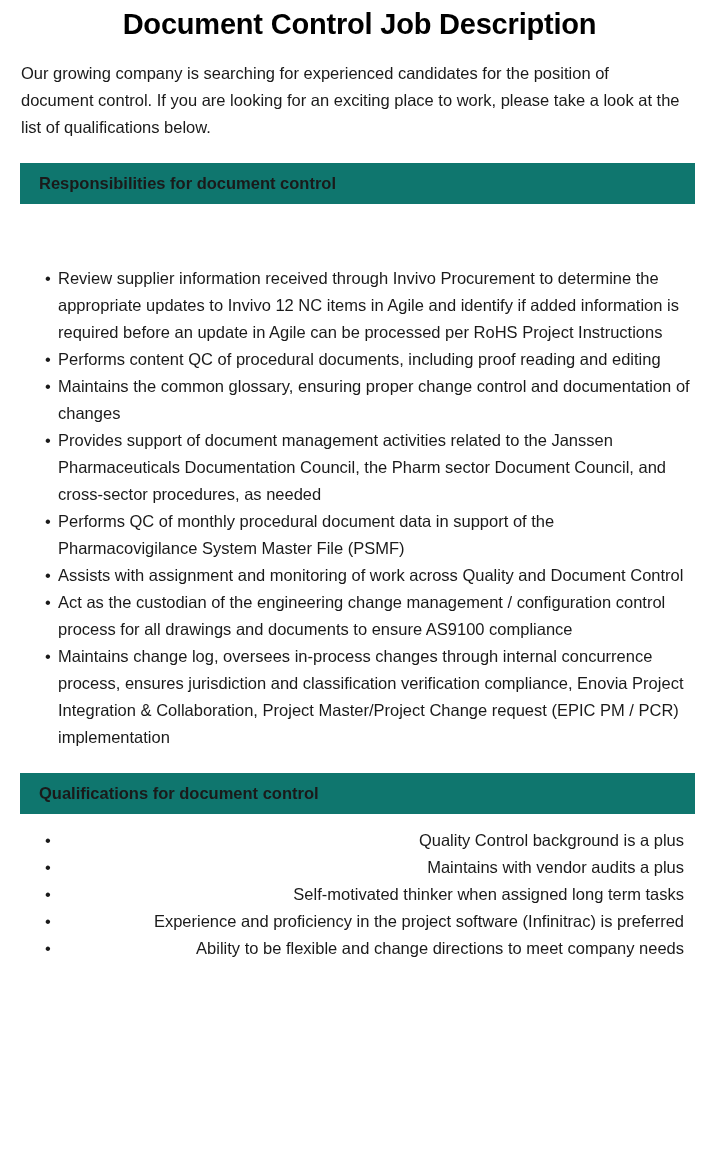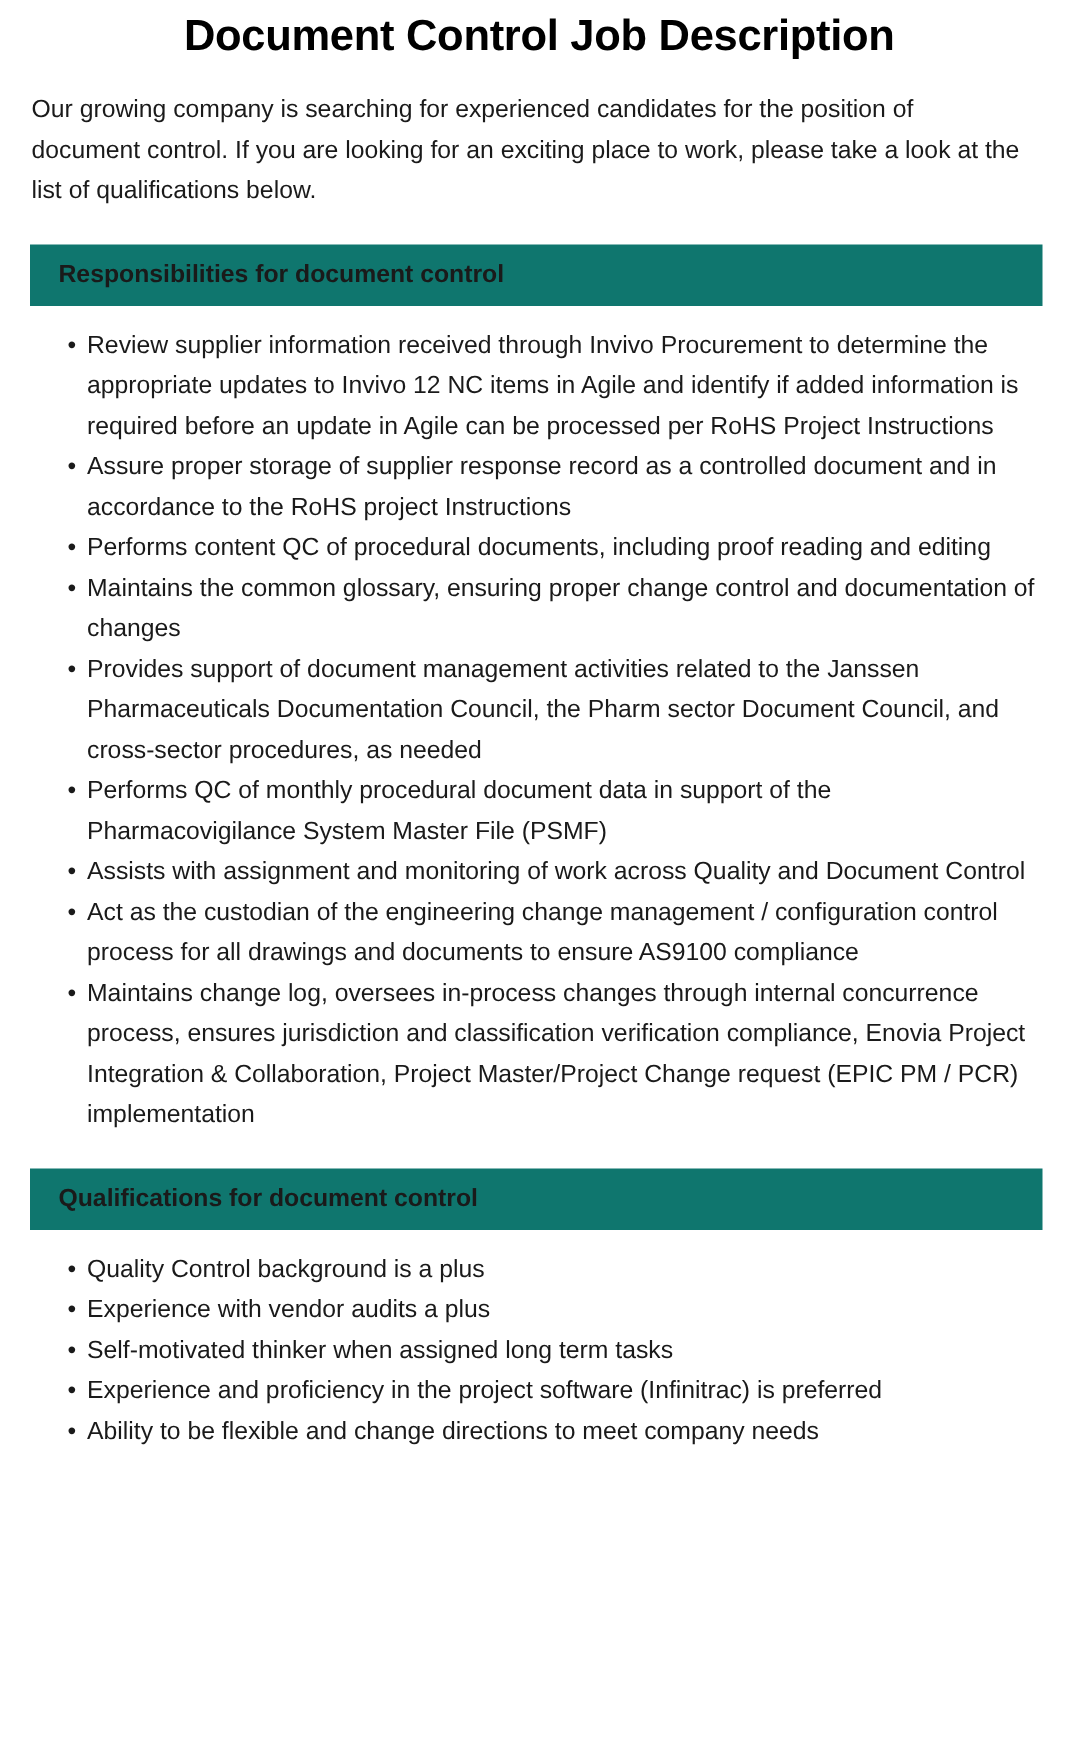--- a/index.html
+++ b/index.html
@@ -63,51 +63,52 @@
     content: "\2022";
     position: absolute;
     left: 0;
     top: 0;
     font-size: 16.5px;
     line-height: 27px;
     color: #1a1a1a;
   }
   .list-responsibilities {
     padding-right: 24px;
+    margin-top: 48px;
   }
   .list-qualifications {
-    padding-right: 24px;
+    padding-right: 36px;
+    text-align: right;
   }
 </style>
 </head>
 <body>
 
 <div class="page">
 
   <h1 class="doc-title">Document Control Job Description</h1>
 
   <p class="intro">Our growing company is searching for experienced candidates for the position of document control. If you are looking for an exciting place to work, please take a look at the list of qualifications below.</p>
 
   <div class="section-header">Responsibilities for document control</div>
 
   <ul class="bullet-list list-responsibilities">
     <li>Review supplier information received through Invivo Procurement to determine the appropriate updates to Invivo 12 NC items in Agile and identify if added information is required before an update in Agile can be processed per RoHS Project Instructions</li>
-    <li>Assure proper storage of supplier response record as a controlled document and in accordance to the RoHS project Instructions</li>
     <li>Performs content QC of procedural documents, including proof reading and editing</li>
     <li>Maintains the common glossary, ensuring proper change control and documentation of changes</li>
     <li>Provides support of document management activities related to the Janssen Pharmaceuticals Documentation Council, the Pharm sector Document Council, and cross-sector procedures, as needed</li>
     <li>Performs QC of monthly procedural document data in support of the Pharmacovigilance System Master File (PSMF)</li>
     <li>Assists with assignment and monitoring of work across Quality and Document Control</li>
     <li>Act as the custodian of the engineering change management / configuration control process for all drawings and documents to ensure AS9100 compliance</li>
     <li>Maintains change log, oversees in-process changes through internal concurrence process, ensures jurisdiction and classification verification compliance, Enovia Project Integration &amp; Collaboration, Project Master/Project Change request (EPIC PM / PCR) implementation</li>
   </ul>
 
   <div class="section-header">Qualifications for document control</div>
 
   <ul class="bullet-list list-qualifications">
     <li>Quality Control background is a plus</li>
-    <li>Experience with vendor audits a plus</li>
+    <li>Maintains with vendor audits a plus</li>
     <li>Self-motivated thinker when assigned long term tasks</li>
     <li>Experience and proficiency in the project software (Infinitrac) is preferred</li>
     <li>Ability to be flexible and change directions to meet company needs</li>
   </ul>
 
 </div>
 
 </body></html>

